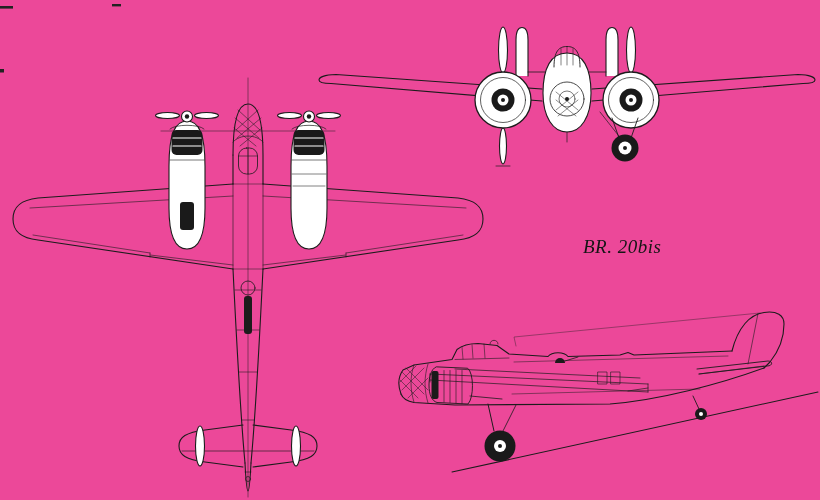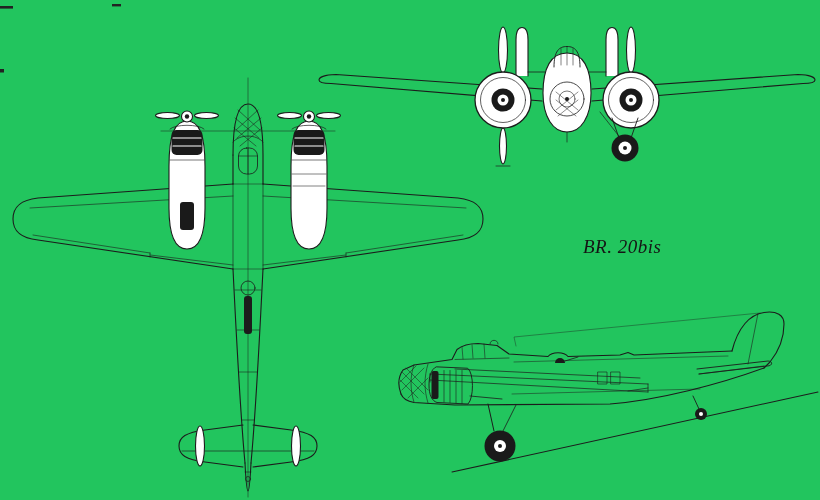--- a/index.html
+++ b/index.html
@@ -8,21 +8,21 @@
     width: 820px;
     height: 500px;
     background: #ffffff;
     overflow: hidden;
     font-family: "Liberation Serif", "DejaVu Serif", serif;
   }
   .stage {
     position: relative;
     width: 820px;
     height: 500px;
-    background: #22c55e;
+    background: #ec4899;
   }
   .stage > svg {
     position: absolute;
     left: 0;
     top: 0;
     display: block;
   }
   .designation {
     position: absolute;
     left: 583px;

